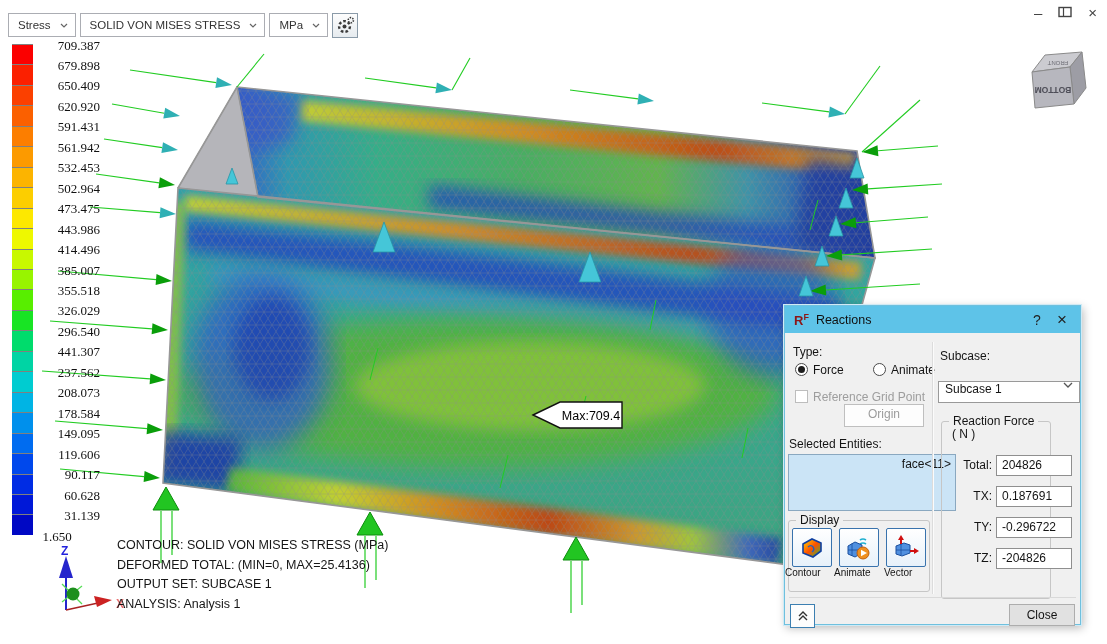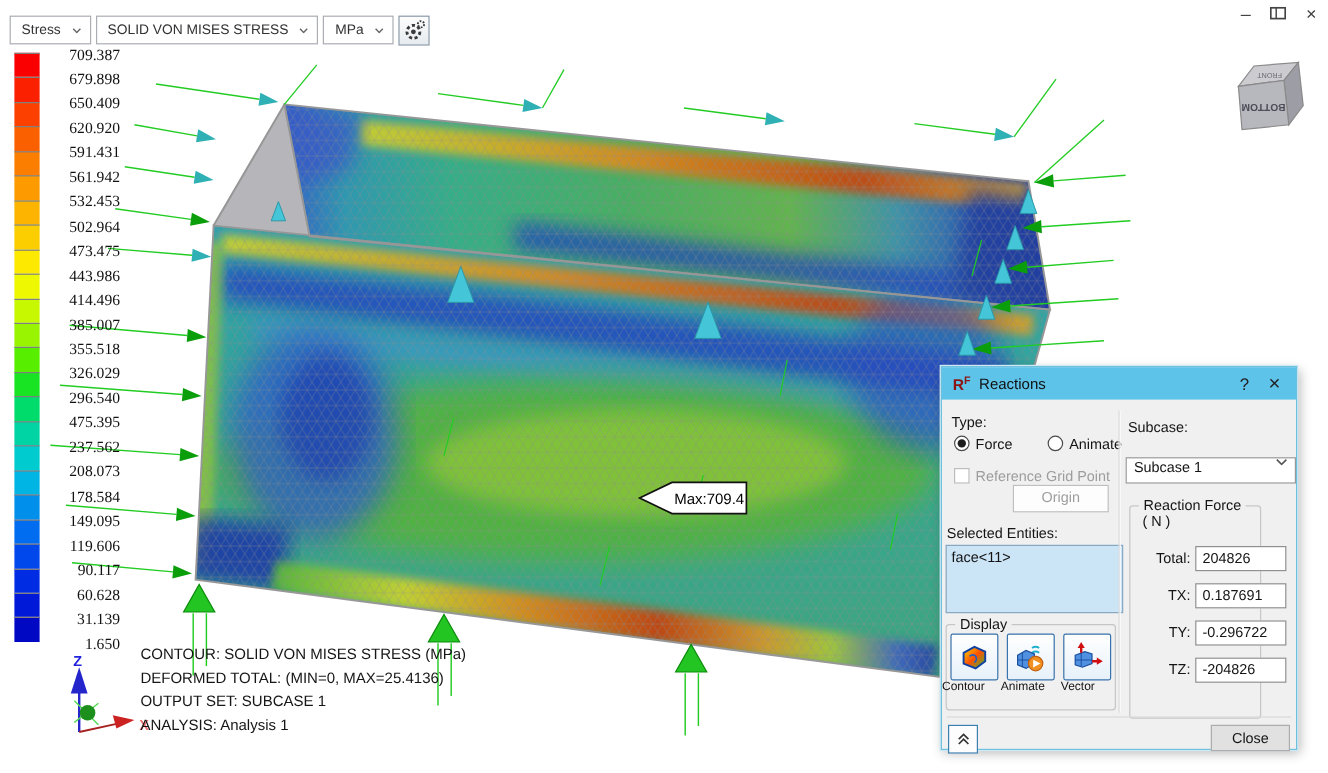--- a/index.html
+++ b/index.html
@@ -36,22 +36,22 @@
   .dlg-title .hx{font-size:14px;color:#222;width:18px;text-align:center;}
   .lbl{position:absolute;white-space:nowrap;}
   .gray{color:#9d9d9d;}
   .radio{position:absolute;width:13px;height:13px;border:1px solid #4a4a4a;border-radius:50%;
       background:#fff;box-sizing:border-box;}
   .radio.sel::after{content:'';position:absolute;left:2px;top:2px;right:2px;bottom:2px;
       background:#1d1d1d;border-radius:50%;}
   .chk{position:absolute;width:13px;height:13px;border:1px solid #bdbdbd;background:#fff;box-sizing:border-box;}
   .btnd{position:absolute;border:1px solid #bfbfbf;background:#fdfdfd;color:#9d9d9d;
       text-align:center;line-height:19px;}
-  .listbox{position:absolute;left:3px;top:148px;width:148px;height:57px;background:#cbe4f6;
-      border:1px solid #8aa8c0;box-sizing:border-box;padding:2px 4px;}
+  .listbox{position:absolute;left:3px;top:148px;width:168px;height:57px;background:#cbe4f6;
+      border:1px solid #8aa8c0;box-sizing:border-box;padding:2px 4px;text-align:right;}
   .groupbox{position:absolute;border:1px solid #c6c6c6;border-radius:3px;box-sizing:border-box;}
   .groupbox .glbl{position:absolute;top:-8px;left:7px;background:#f0f0f0;padding:0 4px;}
   .iconbtn{position:absolute;width:38px;height:37px;border:1px solid #3973ad;border-radius:2px;
       background:linear-gradient(#ffffff,#e7f1fa);display:flex;align-items:center;justify-content:center;}
   .icolbl{position:absolute;top:261px;font-size:10px;text-align:left;}
   .divider{position:absolute;left:147px;top:36px;height:252px;border-left:1px solid #dcdcdc;
       border-right:1px solid #fbfbfb;}
   .combo{position:absolute;left:153px;top:75px;width:142px;height:22px;background:#fff;
       border:1px solid #999;box-sizing:border-box;display:flex;align-items:flex-start;
       padding:0 6px;justify-content:space-between;}
@@ -144,30 +144,30 @@
       <span style="top: 95.7917px;">561.942</span>
       <span style="top: 116.25px;">532.453</span>
       <span style="top: 136.708px;">502.964</span>
       <span style="top: 157.167px;">473.475</span>
       <span style="top: 177.625px;">443.986</span>
       <span style="top: 198.083px;">414.496</span>
       <span style="top: 218.542px;">385.007</span>
       <span style="top: 239px;">355.518</span>
       <span style="top: 259.458px;">326.029</span>
       <span style="top: 279.917px;">296.540</span>
-      <span style="top: 300.375px;">475.395</span>
+      <span style="top: 300.375px;">441.307</span>
       <span style="top: 320.833px;">237.562</span>
       <span style="top: 341.292px;">208.073</span>
       <span style="top: 361.75px;">178.584</span>
       <span style="top: 382.208px;">149.095</span>
       <span style="top: 402.667px;">119.606</span>
       <span style="top: 423.125px;">90.117</span>
       <span style="top: 443.583px;">60.628</span>
       <span style="top: 464.042px;">31.139</span>
-      <span style="top: 484.5px;">1.650</span>
+      <span style="top: 484.5px; text-align: center;">1.650</span>
     </div>
 
   <svg id="scene" width="1107" height="644" viewBox="0 0 1107 644" style="position:absolute;left:0;top:0;z-index:4">
     <defs>
       <pattern id="mesh" width="16" height="13" patternUnits="userSpaceOnUse">
         <path d="M0,0 H16 M0,13 H16 M0,0 L8,13 L16,0 M0,13 L8,0 L16,13" fill="none" stroke="#8d8d8d" stroke-width="0.6"></path>
       </pattern>
       <linearGradient id="gradTop" x1="0" y1="0" x2="1" y2="0">
         <stop offset="0" stop-color="#3460c8"></stop>
           <stop offset="0.08" stop-color="#2f98b0"></stop>

